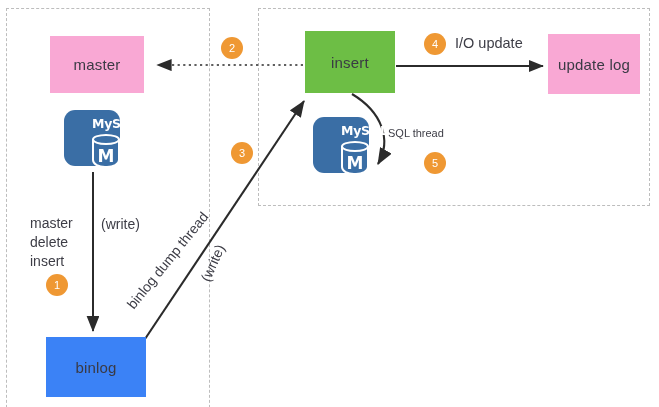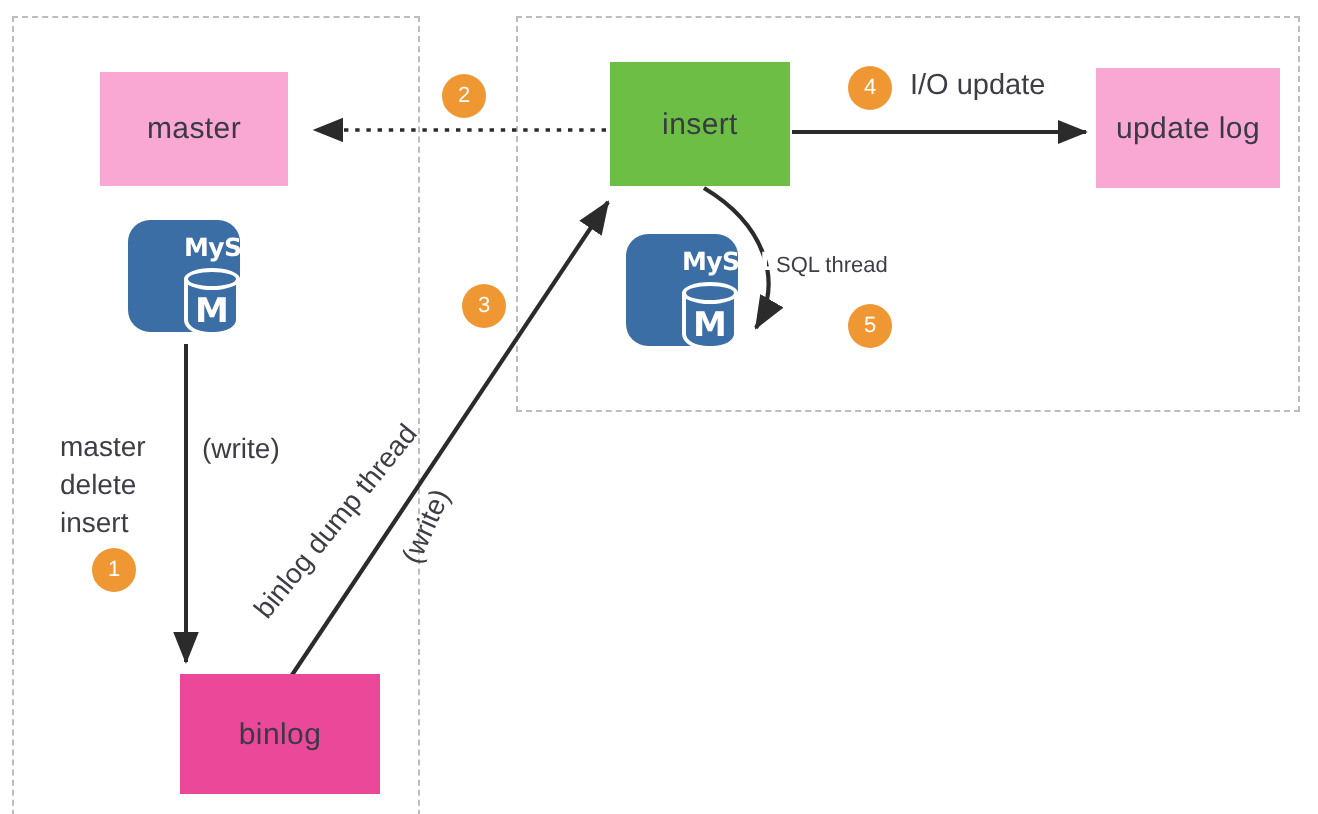--- a/index.html
+++ b/index.html
@@ -45,21 +45,21 @@
     box-sizing: border-box;
     display: flex;
     align-items: center;
     justify-content: center;
     font-size: 15px;
     color: #3a3a44;
     letter-spacing: .2px;
   }
   .node-purple { background: #f9a8d4; }
   .node-green  { background: #6dbe45; }
-  .node-gray   { background: #ec4899; margin-left: 44px; }
+  .node-gray   { background: #3b82f6; }
 
   #node-master   { left: 50px;  top: 36px;  width: 94px;  height: 57px; }
   #node-slave    { left: 305px; top: 31px;  width: 90px;  height: 62px; }
   #node-relaylog { left: 548px; top: 34px;  width: 92px;  height: 60px; }
   #node-binlog   { left: 46px;  top: 337px; width: 100px; height: 60px; }
 
   
   .mysql-logo {
     position: absolute;
     width: 62px;

